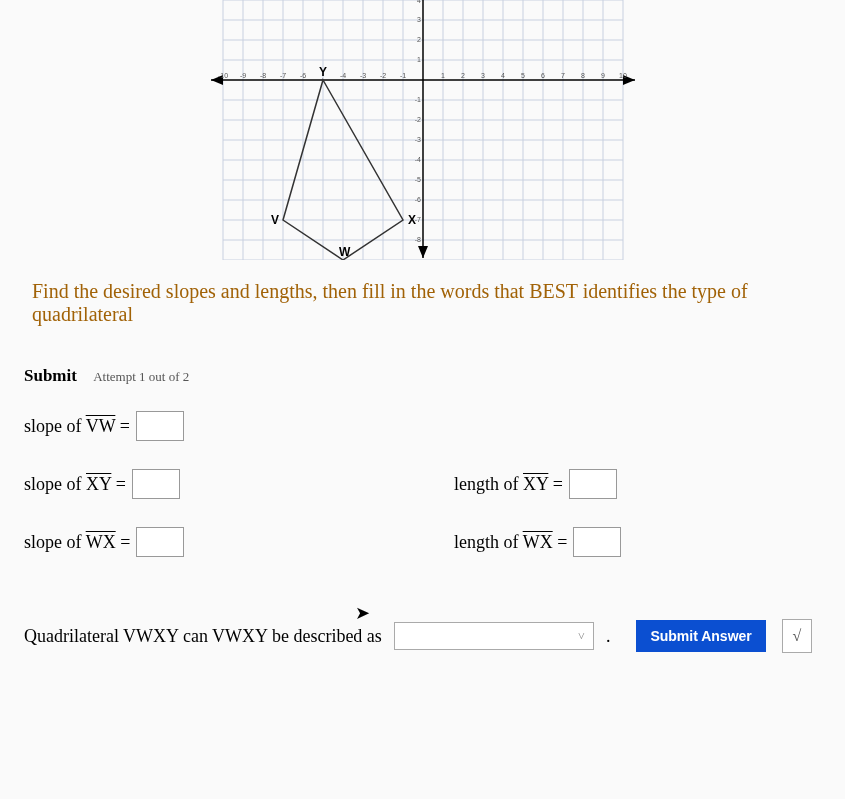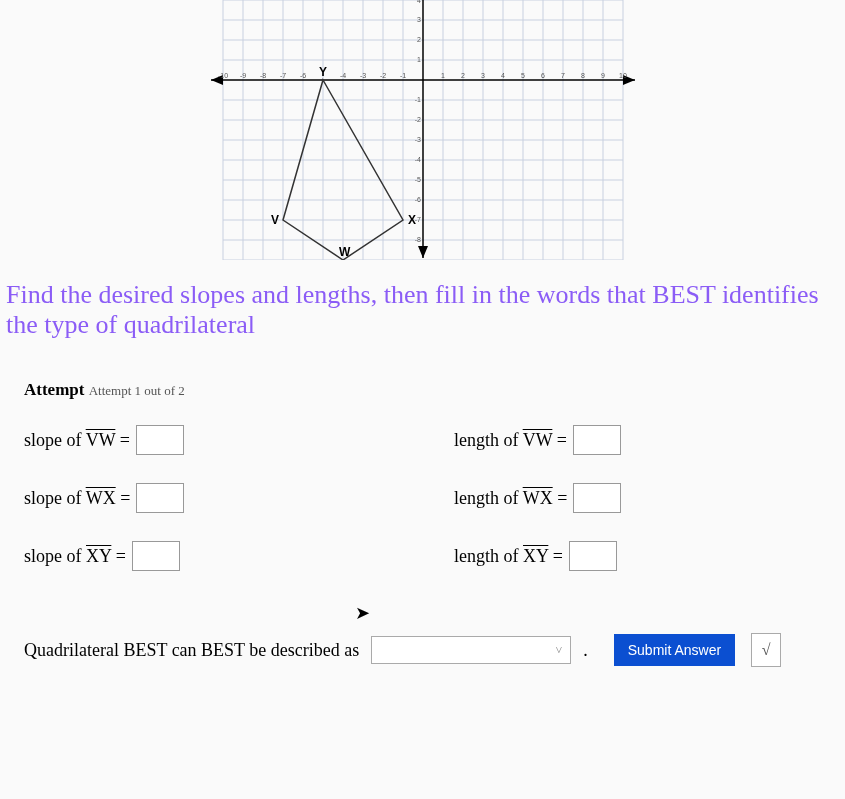--- a/index.html
+++ b/index.html
@@ -14,29 +14,30 @@
     }
     .page { background: #fafafa; width: 100%; height: 100%; padding: 0; }
     .graph-area {
       display: flex;
       justify-content: center;
       padding-top: 0;
       height: 260px;
     }
     .question {
       padding: 20px 6px 0 6px;
-      font-size: 26px;
-      color: #8b5cf6;
+      font-size: 20px;
+      color: #a16207;
+      margin-left: 26px;
     }
     .answer-header {
       padding: 40px 0 10px 24px;
       font-size: 17px;
     }
     .answer-header .bold { font-weight: bold; }
-    .answer-header .attempt { font-size: 13px; color: #555; margin-left: 0; }
+    .answer-header .attempt { font-size: 13px; color: #555; margin-left: 12px; }
     .rows { padding: 15px 0 0 24px; }
     .row {
       display: flex;
       align-items: center;
       margin-bottom: 28px;
     }
     .col-left { width: 430px; display: flex; align-items: center; font-size: 18px; }
     .col-right { display: flex; align-items: center; font-size: 18px; }
     .overline { text-decoration: overline; }
     .input-box {
@@ -64,21 +65,21 @@
       padding-right: 8px;
       color: #888;
       font-size: 12px;
       margin: 0 6px;
     }
     .submit-btn {
       background: #0b4fd1;
       color: #fff;
       font-family: Arial, sans-serif;
       font-size: 14px;
-      font-weight: normal;
+      font-weight: bold;
       border: none;
       padding: 8px 14px;
       margin-left: 20px;
       cursor: pointer;
     }
     .check-btn {
       border: 1px solid #aaa;
       background: #fff;
       width: 30px;
       height: 34px;
@@ -191,61 +192,57 @@
         <text x="215" y="224">X</text>
         <text x="146" y="256">W</text>
         <text x="78" y="224">V</text>
       </g>
     </svg>
   </div>
 
   <div class="question">Find the desired slopes and lengths, then fill in the words that BEST identifies the type of quadrilateral</div>
 
   <div class="answer-header">
-    <span class="bold">Attempt</span>
+    <span class="bold">Submit</span>
     <span class="attempt">Attempt 1 out of 2</span>
   </div>
 
   <div class="rows">
     <div class="row">
       <div class="col-left">
         <span><span>slope of </span><span class="overline">VW</span><span> =</span></span>
         <input class="input-box" value="" style="">
       </div>
+    </div>
+    <div class="row">
+      <div class="col-left">
+        <span><span>slope of </span><span class="overline">XY</span><span> =</span></span>
+        <input class="input-box" value="" style="">
+      </div>
       <div class="col-right">
-        <span><span>length of </span><span class="overline">VW</span><span> =</span></span>
+        <span><span>length of </span><span class="overline">XY</span><span> =</span></span>
         <input class="input-box" value="" style="">
       </div>
     </div>
     <div class="row">
       <div class="col-left">
         <span><span>slope of </span><span class="overline">WX</span><span> =</span></span>
         <input class="input-box" value="" style="">
       </div>
       <div class="col-right">
         <span><span>length of </span><span class="overline">WX</span><span> =</span></span>
         <input class="input-box" value="" style="">
       </div>
     </div>
     <div class="row">
-      <div class="col-left">
-        <span><span>slope of </span><span class="overline">XY</span><span> =</span></span>
-        <input class="input-box" value="" style="">
-      </div>
-      <div class="col-right">
-        <span><span>length of </span><span class="overline">XY</span><span> =</span></span>
-        <input class="input-box" value="" style="">
-      </div>
-    </div>
-    <div class="row">
     </div>
   </div>
 
   <div class="final-row">
-    <span>Quadrilateral BEST can BEST be described as</span>
+    <span>Quadrilateral VWXY can VWXY be described as</span>
     <div class="select-box">
       <span>˅</span>
     </div>
     <span>.</span>
     <button class="submit-btn">Submit Answer</button>
     <span class="check-btn">
       <span>√</span>
     </span>
   </div>
 

